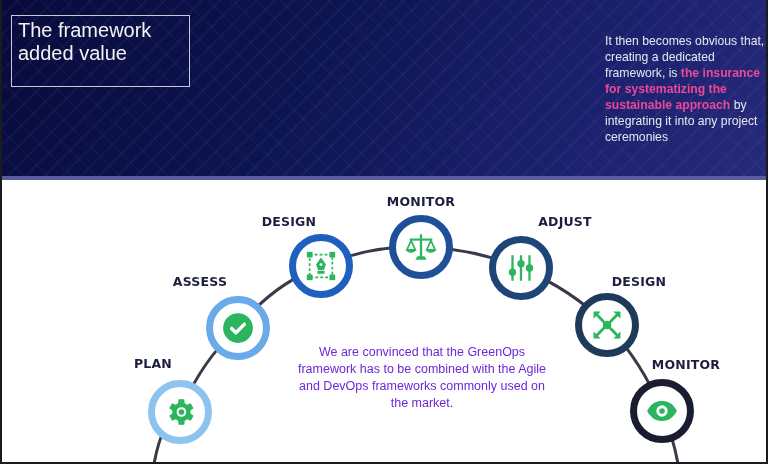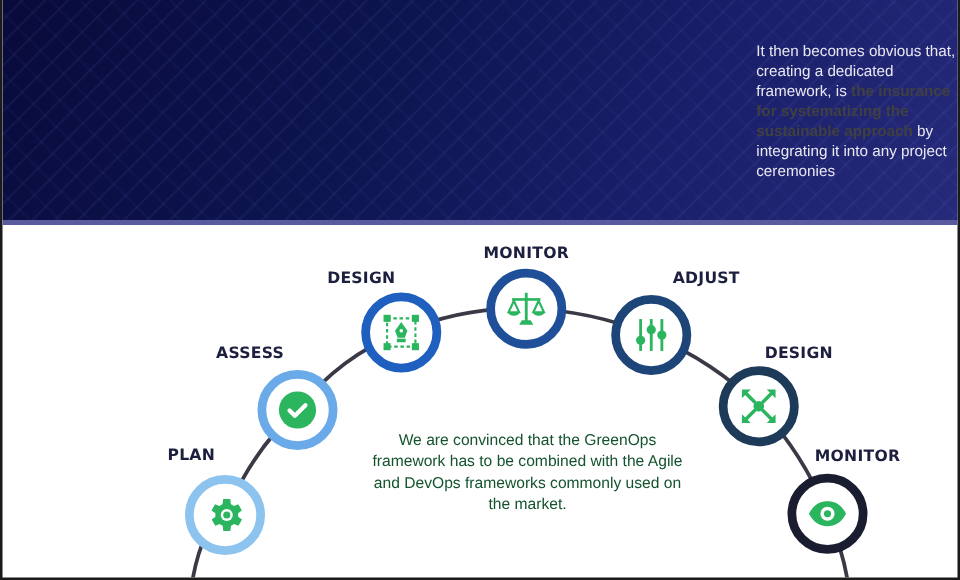--- a/index.html
+++ b/index.html
@@ -23,41 +23,44 @@
     position:absolute; left:373px; top:33px; width:150px;
     font-family:"Liberation Sans", sans-serif; font-size:12.2px; line-height:16px;
     color:#e8e8f0; text-align:justify;
   }
   .col-right {
     position:absolute; left:603px; top:33px; width:160px;
     font-family:"Liberation Sans", sans-serif; font-size:12.2px; line-height:16px;
     color:#e8e8f0;
   }
   .hl-yellow { color:#f0b820; font-weight:bold; }
-  .hl-green { color:#404040; font-weight:bold; }
+  .hl-green { color:#ec4899; font-weight:bold; }
   .node { position:absolute; width:64px; height:64px; border-radius:50%; background:#fff; display:flex; align-items:center; justify-content:center; }
   .node svg { width:34px; height:34px; }
   .node-label {
     position:absolute; font-family:"DejaVu Sans", sans-serif; font-weight:bold;
     font-size:12.5px; color:#1d1f3f; letter-spacing:0.2px; white-space:nowrap; transform:translateX(-50%);
   }
   .center-text {
     position:absolute; left:290px; top:344px; width:260px;
     font-family:"Liberation Sans", sans-serif; font-size:12.5px; line-height:17px;
-    color:#14532d; text-align:center;
+    color:#6d28d9; text-align:center;
   }
 </style>
 </head>
 <body>
 
 <div class="frame">
 
   <div class="header"></div>
   <div class="header-stripe"></div>
 
+  <div class="title-box">
+    <div class="title-text">The framework added value</div>
+  </div>
 
 
   <div class="col-right">
     <span>It then becomes obvious that, creating a dedicated framework, is </span><span class="hl-green">the insurance for systematizing the sustainable approach</span><span> by integrating it into any project ceremonies</span>
   </div>
 
   <svg class="arc" width="768" height="464" viewBox="0 0 768 464" style="position:absolute;left:0;top:0;">
     <path d="M 152 464 Q 160 420 178 412 Q 200 360 236 328 Q 270 285 319 266 Q 370 245 419 247 Q 470 248 519 268 Q 570 290 605 325 Q 640 362 660 411 Q 672 440 676 464" fill="none" stroke="#3a3a46" stroke-width="3"></path>
   </svg>
 

